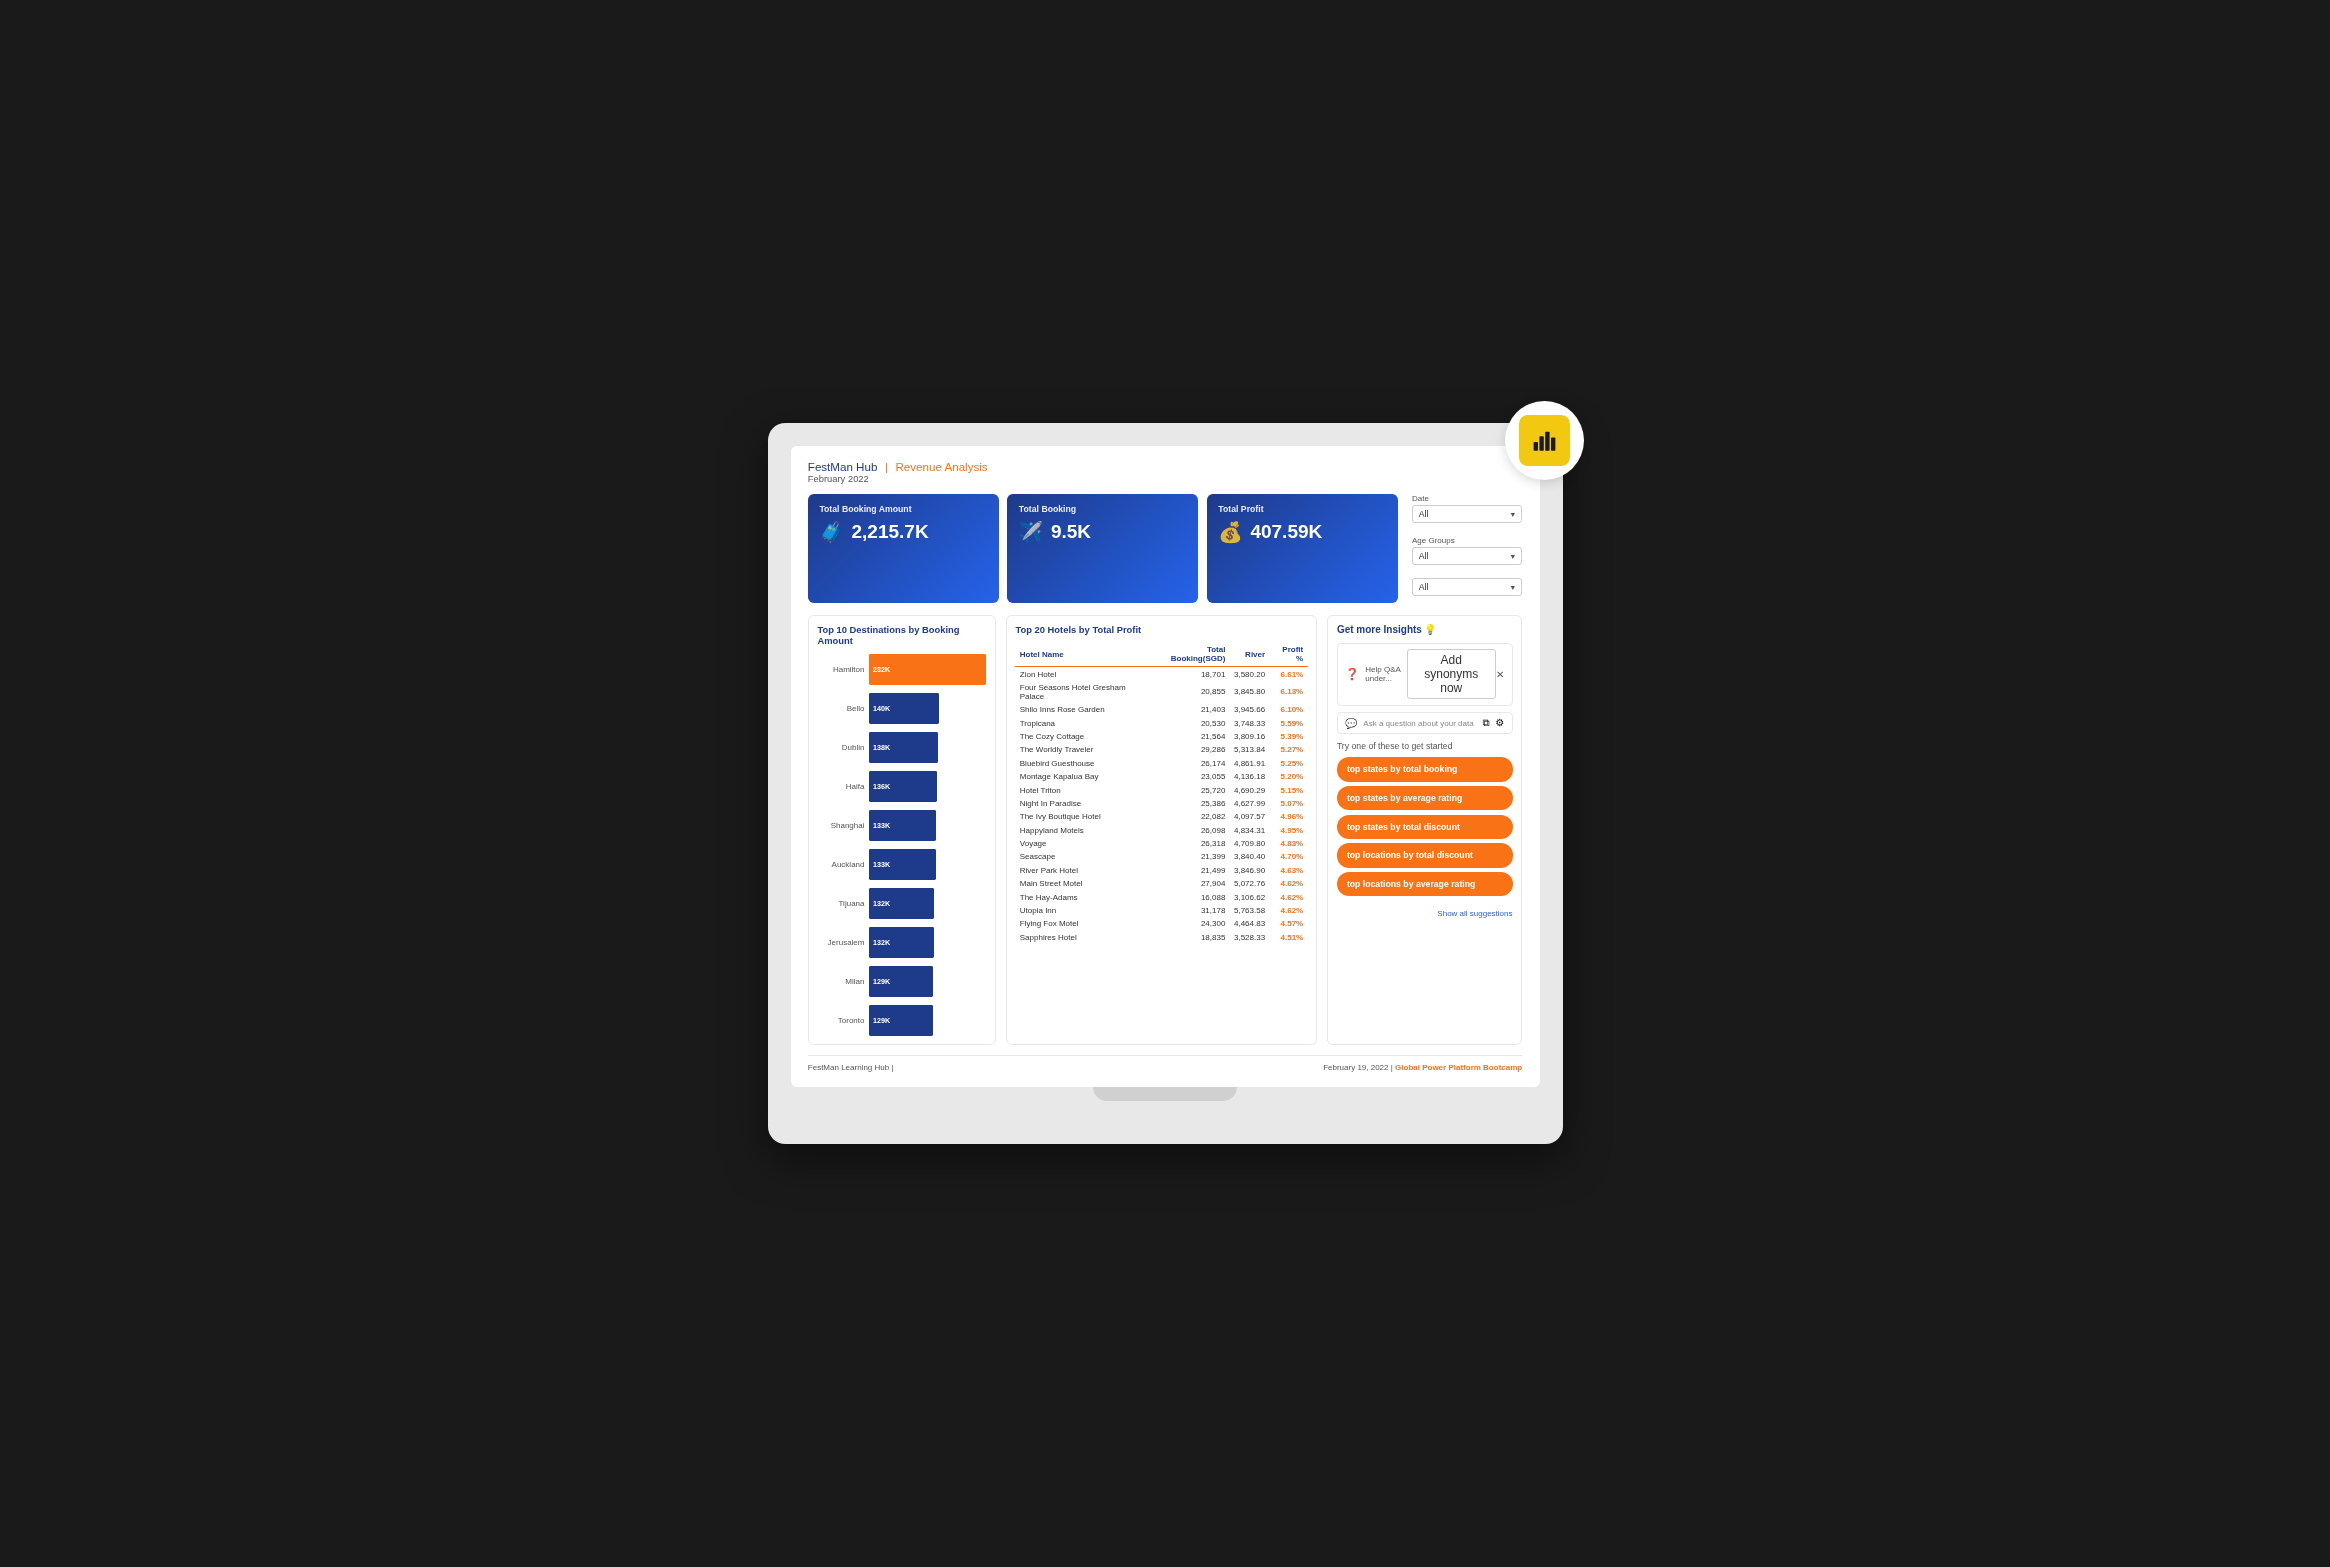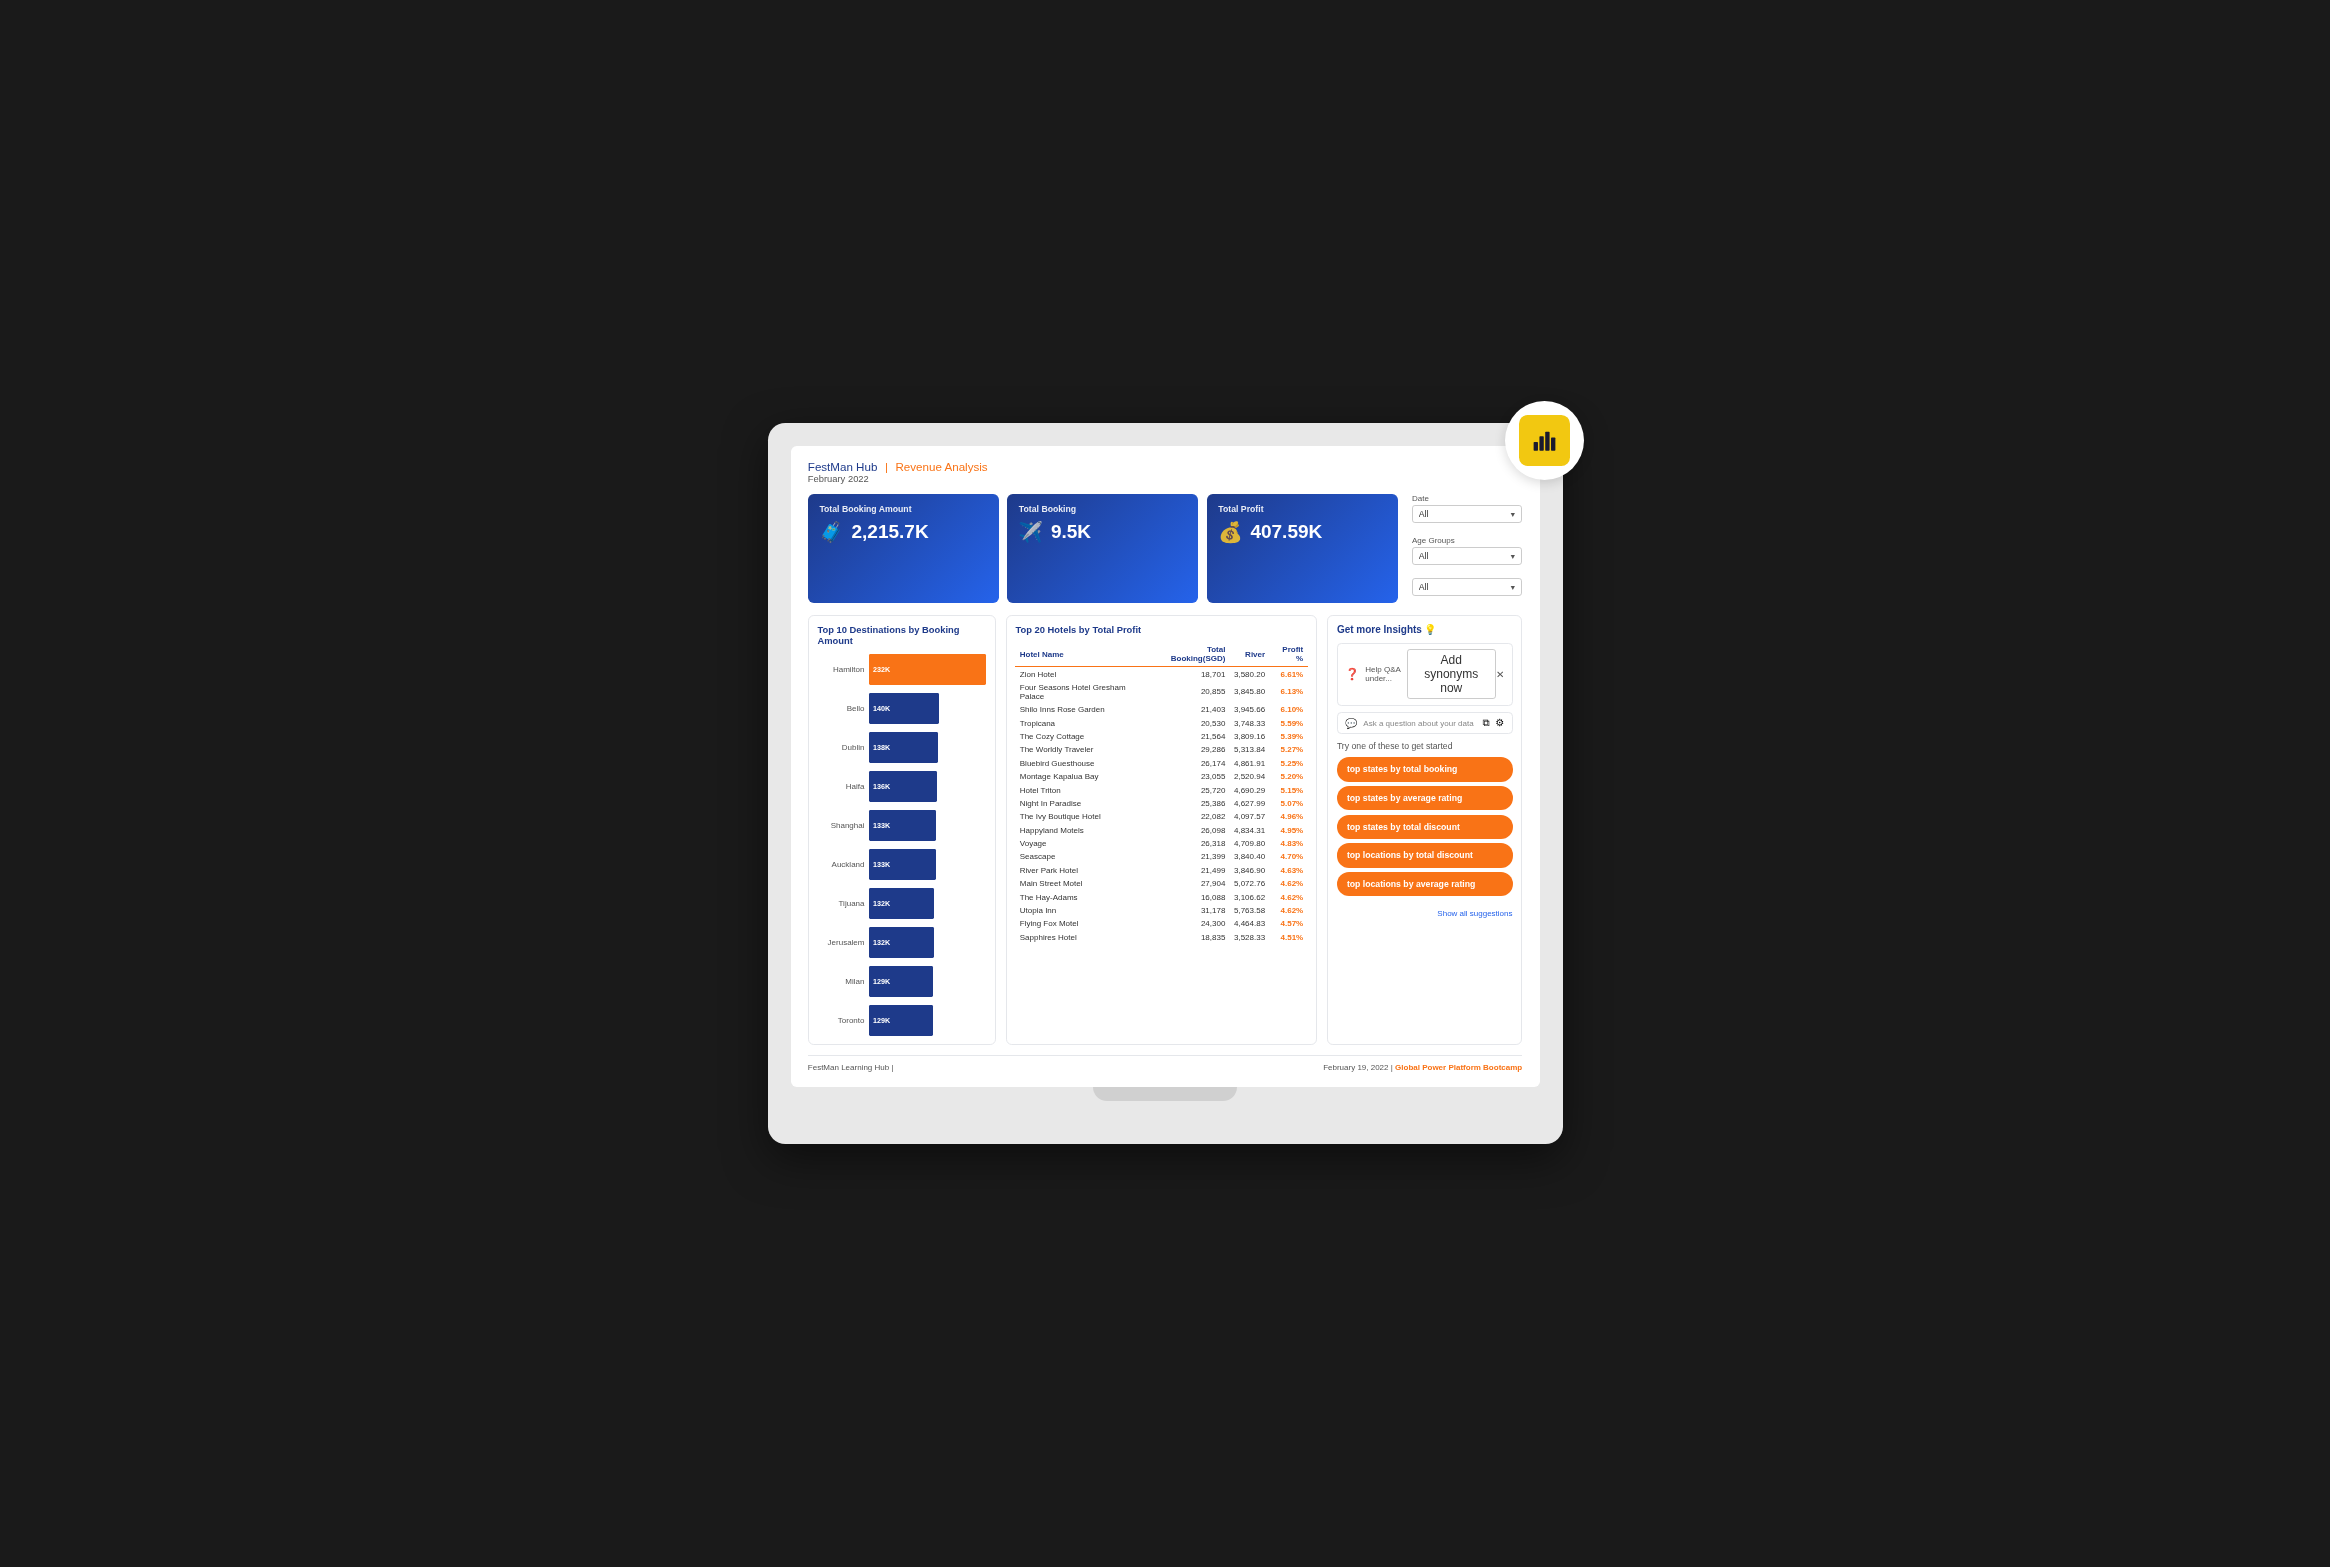--- a/index.html
+++ b/index.html
@@ -564,21 +564,21 @@
                 </tr>
                 <tr>
                   <td>Bluebird Guesthouse</td>
                   <td class="right">26,174</td>
                   <td class="right">4,861.91</td>
                   <td class="orange">5.25%</td>
                 </tr>
                 <tr>
                   <td>Montage Kapalua Bay</td>
                   <td class="right">23,055</td>
-                  <td class="right">2,520.94</td>
+                  <td class="right">4,136.18</td>
                   <td class="orange">5.20%</td>
                 </tr>
                 <tr>
                   <td>Hotel Triton</td>
                   <td class="right">25,720</td>
                   <td class="right">4,690.29</td>
                   <td class="orange">5.15%</td>
                 </tr>
                 <tr>
                   <td>Night In Paradise</td>

